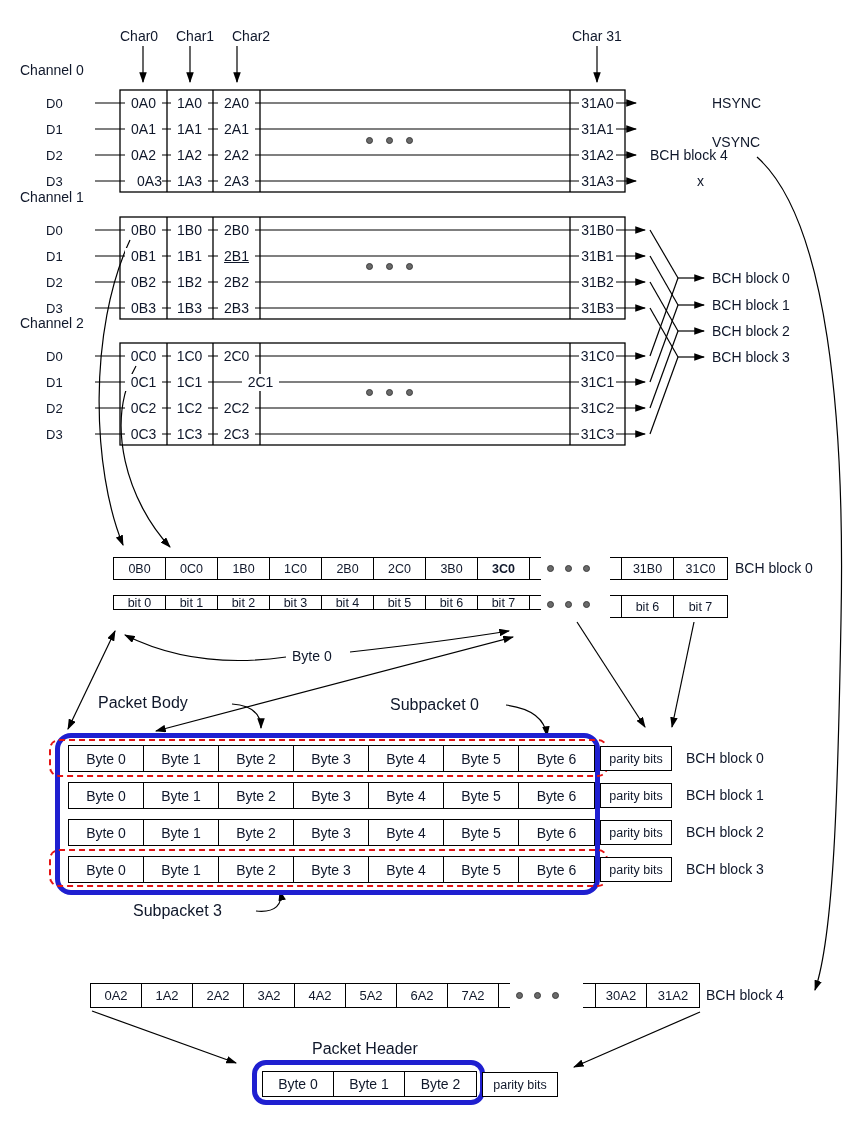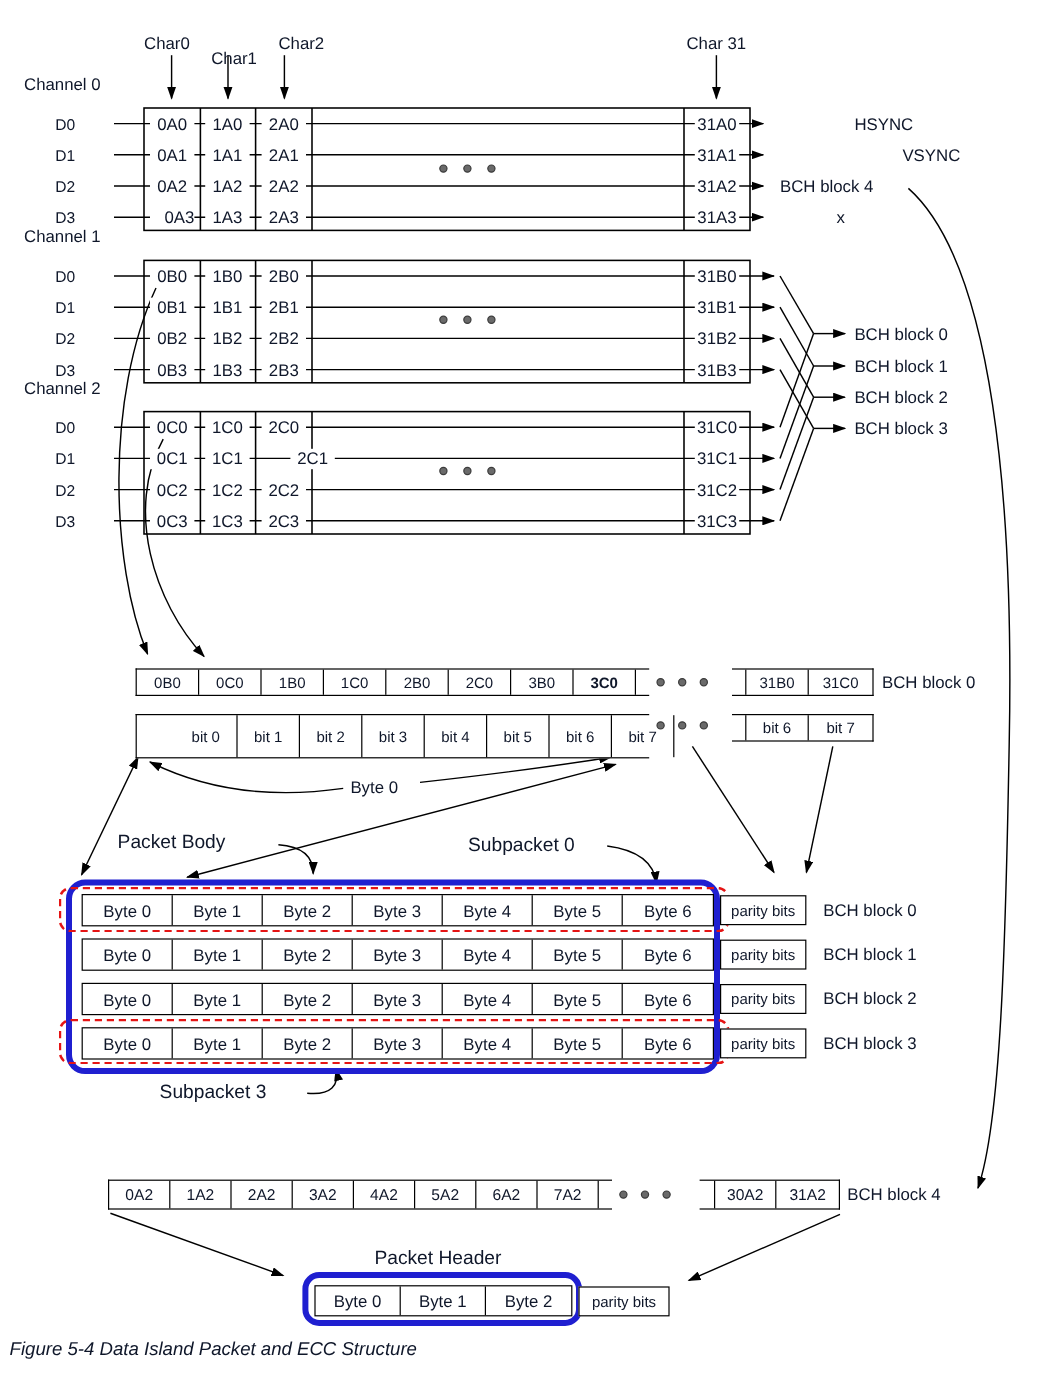--- a/index.html
+++ b/index.html
@@ -102,21 +102,21 @@
       <path d="M232 704Q261 706 261 728" marker-end="url(#ah)"></path>
       <path d="M506 705Q544 710 547 736" marker-end="url(#ah)"></path>
       <path d="M256 911C276 913 283 904 280 891" marker-end="url(#ah)"></path>
 
       <path d="M92 1011L236 1063" marker-end="url(#ah)"></path>
       <path d="M700 1012L574 1067" marker-end="url(#ah)"></path>
     </g>
   </svg>
 
   <span class="lbl" style="left:120px;top:28px;">Char0</span>
-  <span class="lbl" style="left:176px;top:40px;">Char1</span>
+  <span class="lbl" style="left:176px;top:28px;">Char1</span>
   <span class="lbl" style="left:232px;top:28px;">Char2</span>
   <span class="lbl" style="left:572px;top:28px;">Char 31</span>
 
   <span class="lbl" style="left:20px;top:62px;">Channel 0</span>
   <span class="lbl" style="left:46px;top:95px;font-size:13px;">D0</span>
   <span class="lbl" style="left:46px;top:121px;font-size:13px;">D1</span>
   <span class="lbl" style="left:46px;top:147px;font-size:13px;">D2</span>
   <span class="lbl" style="left:46px;top:173px;font-size:13px;">D3</span>
   <span class="cell-lbl" style="left:125px;top:95px;">0A0</span>
   <span class="cell-lbl" style="left:171px;top:95px;">1A0</span>
@@ -133,36 +133,36 @@
   <span class="cell-lbl" style="left:125px;top:173px;text-align:right;">0A3</span>
   <span class="cell-lbl" style="left:171px;top:173px;">1A3</span>
   <span class="cell-lbl" style="left:218px;top:173px;">2A3</span>
   <span class="cell-lbl" style="left:579px;top:173px;">31A3</span>
   <div class="dots" style="left:366px;top:137px;">
       <span class="dot"></span>
       <span class="dot"></span>
       <span class="dot"></span>
     </div>
   <span class="lbl" style="left:712px;top:95px;">HSYNC</span>
-  <span class="lbl" style="left:712px;top:121px;margin-left:40px;">VSYNC</span>
+  <span class="lbl" style="left:712px;top:134px;">VSYNC</span>
   <span class="lbl" style="left:650px;top:147px;">BCH block 4</span>
   <span class="lbl" style="left:697px;top:173px;">x</span>
 
   <span class="lbl" style="left:20px;top:189px;">Channel 1</span>
   <span class="lbl" style="left:46px;top:222px;font-size:13px;">D0</span>
   <span class="lbl" style="left:46px;top:248px;font-size:13px;">D1</span>
   <span class="lbl" style="left:46px;top:274px;font-size:13px;">D2</span>
   <span class="lbl" style="left:46px;top:300px;font-size:13px;">D3</span>
   <span class="cell-lbl" style="left:125px;top:222px;">0B0</span>
   <span class="cell-lbl" style="left:171px;top:222px;">1B0</span>
   <span class="cell-lbl" style="left:218px;top:222px;">2B0</span>
   <span class="cell-lbl" style="left:579px;top:222px;">31B0</span>
   <span class="cell-lbl" style="left:125px;top:248px;">0B1</span>
   <span class="cell-lbl" style="left:171px;top:248px;">1B1</span>
-  <span class="cell-lbl" style="left:218px;top:248px;">2B1</span>
+  <span class="cell-lbl" style="left:218px;top:248px;text-decoration:underline;">2B1</span>
   <span class="cell-lbl" style="left:579px;top:248px;">31B1</span>
   <span class="cell-lbl" style="left:125px;top:274px;">0B2</span>
   <span class="cell-lbl" style="left:171px;top:274px;">1B2</span>
   <span class="cell-lbl" style="left:218px;top:274px;text-align:center;">2B2</span>
   <span class="cell-lbl" style="left:579px;top:274px;">31B2</span>
   <span class="cell-lbl" style="left:125px;top:300px;">0B3</span>
   <span class="cell-lbl" style="left:171px;top:300px;">1B3</span>
   <span class="cell-lbl" style="left:218px;top:300px;">2B3</span>
   <span class="cell-lbl" style="left:579px;top:300px;">31B3</span>
   <div class="dots" style="left:366px;top:263px;">
@@ -219,21 +219,21 @@
     <div class="cell" style="flex:0 0 52px;">31B0</div>
     <div class="cell" style="flex:1;border-right:none;">31C0</div>
   </div>
   <div class="dots" style="left:547px;top:565px;gap:11px;">
       <span class="dot"></span>
       <span class="dot"></span>
       <span class="dot"></span>
     </div>
   <span class="lbl" style="left:735px;top:560px;">BCH block 0</span>
 
-  <div class="cellrow" style="left:113px;top:595px;width:428px;height:37px;border:1px solid #000;border-right:none;padding-left:32px;">
+  <div class="cellrow" style="left:113px;top:595px;width:428px;height:15px;border:1px solid #000;border-right:none;">
     <div class="cell" style="flex:0 0 52px;">bit 0</div>
     <div class="cell" style="flex:0 0 52px;text-align:right;">bit 1</div>
     <div class="cell" style="flex:0 0 52px;">bit 2</div>
     <div class="cell" style="flex:0 0 52px;">bit 3</div>
     <div class="cell" style="flex:0 0 52px;">bit 4</div>
     <div class="cell" style="flex:0 0 52px;">bit 5</div>
     <div class="cell" style="flex:0 0 52px;">bit 6</div>
     <div class="cell" style="flex:0 0 52px;">bit 7</div>
     <div class="stub" style="flex:1;"></div>
   </div>
@@ -331,15 +331,14 @@
 
   <span class="lbl big" style="left:312px;top:1040px;">Packet Header</span>
   <div class="bluebox" style="left:252px;top:1060px;width:233px;height:45px;border-radius:14px;"></div>
   <div class="byterow" style="left:262px;top:1071px;width:215px;height:26px;">
     <div class="cell" style="flex:0 0 71px;">Byte 0</div>
     <div class="cell" style="flex:0 0 71px;">Byte 1</div>
     <div class="cell" style="flex:1;">Byte 2</div>
   </div>
   <div class="paritycell" style="left:482px;top:1072px;width:76px;height:25px;">parity bits</div>
 
-  <div class="caption" style="left:8px;top:1116px;">Figure 5-4 Data Island Packet and ECC Structure</div>
 
 </div>
 
 </body></html>

